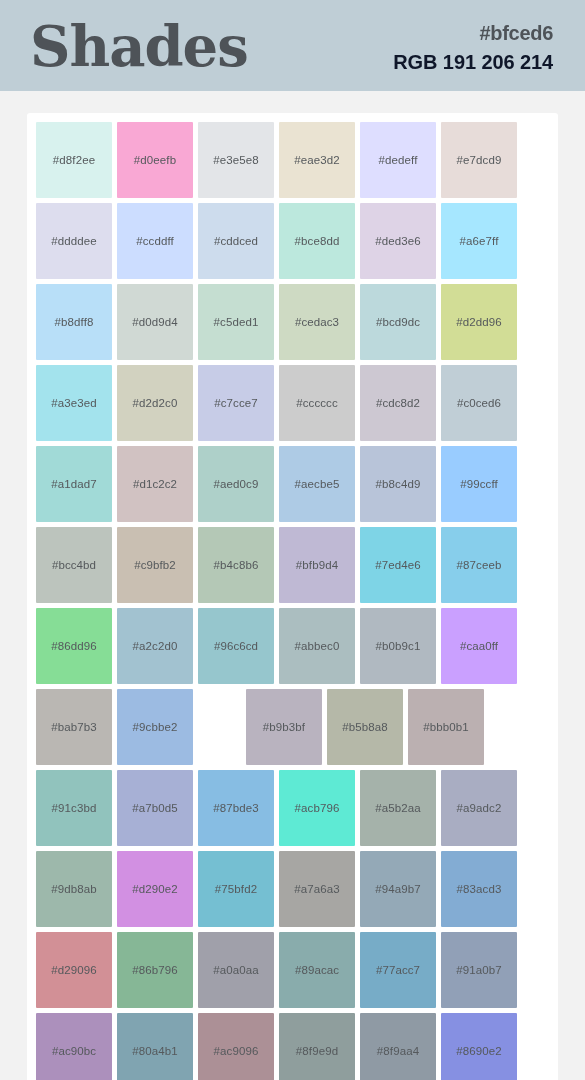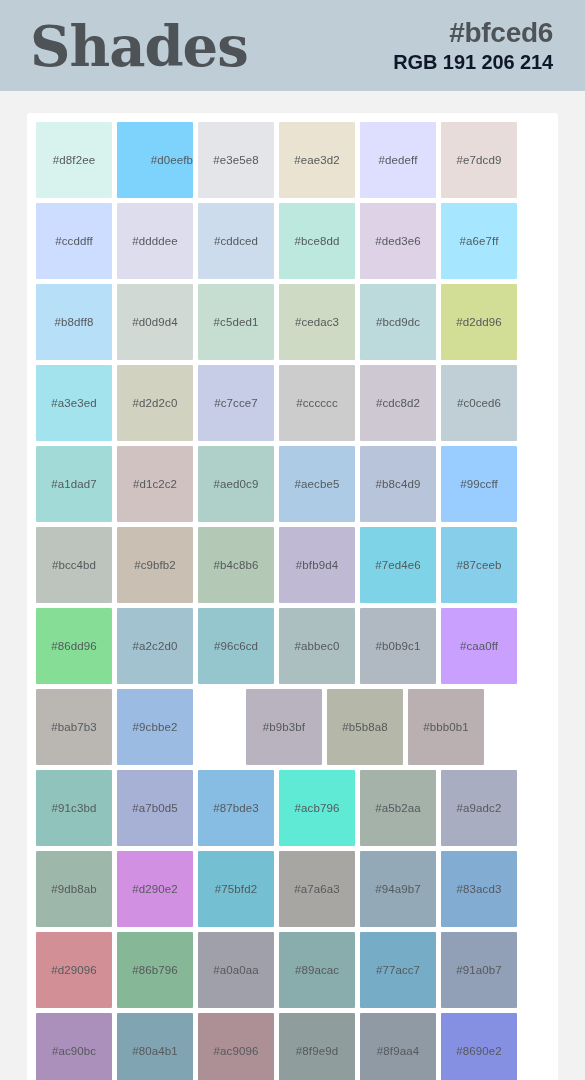--- a/index.html
+++ b/index.html
@@ -36,21 +36,21 @@
   }
 
   .header-right {
     text-align: right;
     padding-bottom: 2px;
   }
 
   .header-hex {
     font-family: "Liberation Sans", sans-serif;
     font-weight: 700;
-    font-size: 28px;
+    font-size: 20px;
     line-height: 34px;
     color: #4e5358;
     letter-spacing: -0.3px;
   }
 
   .header-rgb {
     font-family: "Liberation Sans", sans-serif;
     font-weight: 700;
     font-size: 20px;
     line-height: 24px;
@@ -103,40 +103,40 @@
     <div class="header-rgb">RGB 191 206 214</div>
   </div>
 </div>
 
 <div class="card-wrap">
   <div class="card" style="background: rgb(255, 255, 255);">
     <div class="swatch-grid">
         <div class="swatch" style="background: rgb(216, 242, 238);">
           <span class="swatch-label" style="color: rgb(85, 89, 92);">#d8f2ee</span>
         </div>
-        <div class="swatch" style="background: #7dd3fc; justify-content: flex-end;">
+        <div class="swatch" style="background: #f9a8d4;">
           <span class="swatch-label" style="color: rgb(85, 89, 92);">#d0eefb</span>
         </div>
         <div class="swatch" style="background: rgb(227, 229, 232);">
           <span class="swatch-label" style="color: rgb(85, 89, 92);">#e3e5e8</span>
         </div>
         <div class="swatch" style="background: rgb(234, 227, 210);">
           <span class="swatch-label" style="color: rgb(85, 89, 92);">#eae3d2</span>
         </div>
         <div class="swatch" style="background: rgb(222, 222, 255);">
           <span class="swatch-label" style="color: rgb(85, 89, 92);">#dedeff</span>
         </div>
         <div class="swatch" style="background: rgb(231, 220, 217);">
           <span class="swatch-label" style="color: rgb(85, 89, 92);">#e7dcd9</span>
         </div>
+        <div class="swatch" style="background: rgb(221, 221, 238);">
+          <span class="swatch-label" style="color: rgb(85, 89, 92);">#ddddee</span>
+        </div>
         <div class="swatch" style="background: rgb(204, 221, 255);">
           <span class="swatch-label" style="color: rgb(85, 89, 92);">#ccddff</span>
-        </div>
-        <div class="swatch" style="background: rgb(221, 221, 238);">
-          <span class="swatch-label" style="color: rgb(85, 89, 92);">#ddddee</span>
         </div>
         <div class="swatch" style="background: rgb(205, 220, 237);">
           <span class="swatch-label" style="color: rgb(85, 89, 92);">#cddced</span>
         </div>
         <div class="swatch" style="background: rgb(188, 232, 221);">
           <span class="swatch-label" style="color: rgb(85, 89, 92);">#bce8dd</span>
         </div>
         <div class="swatch" style="background: rgb(222, 211, 230);">
           <span class="swatch-label" style="color: rgb(85, 89, 92);">#ded3e6</span>
         </div>

